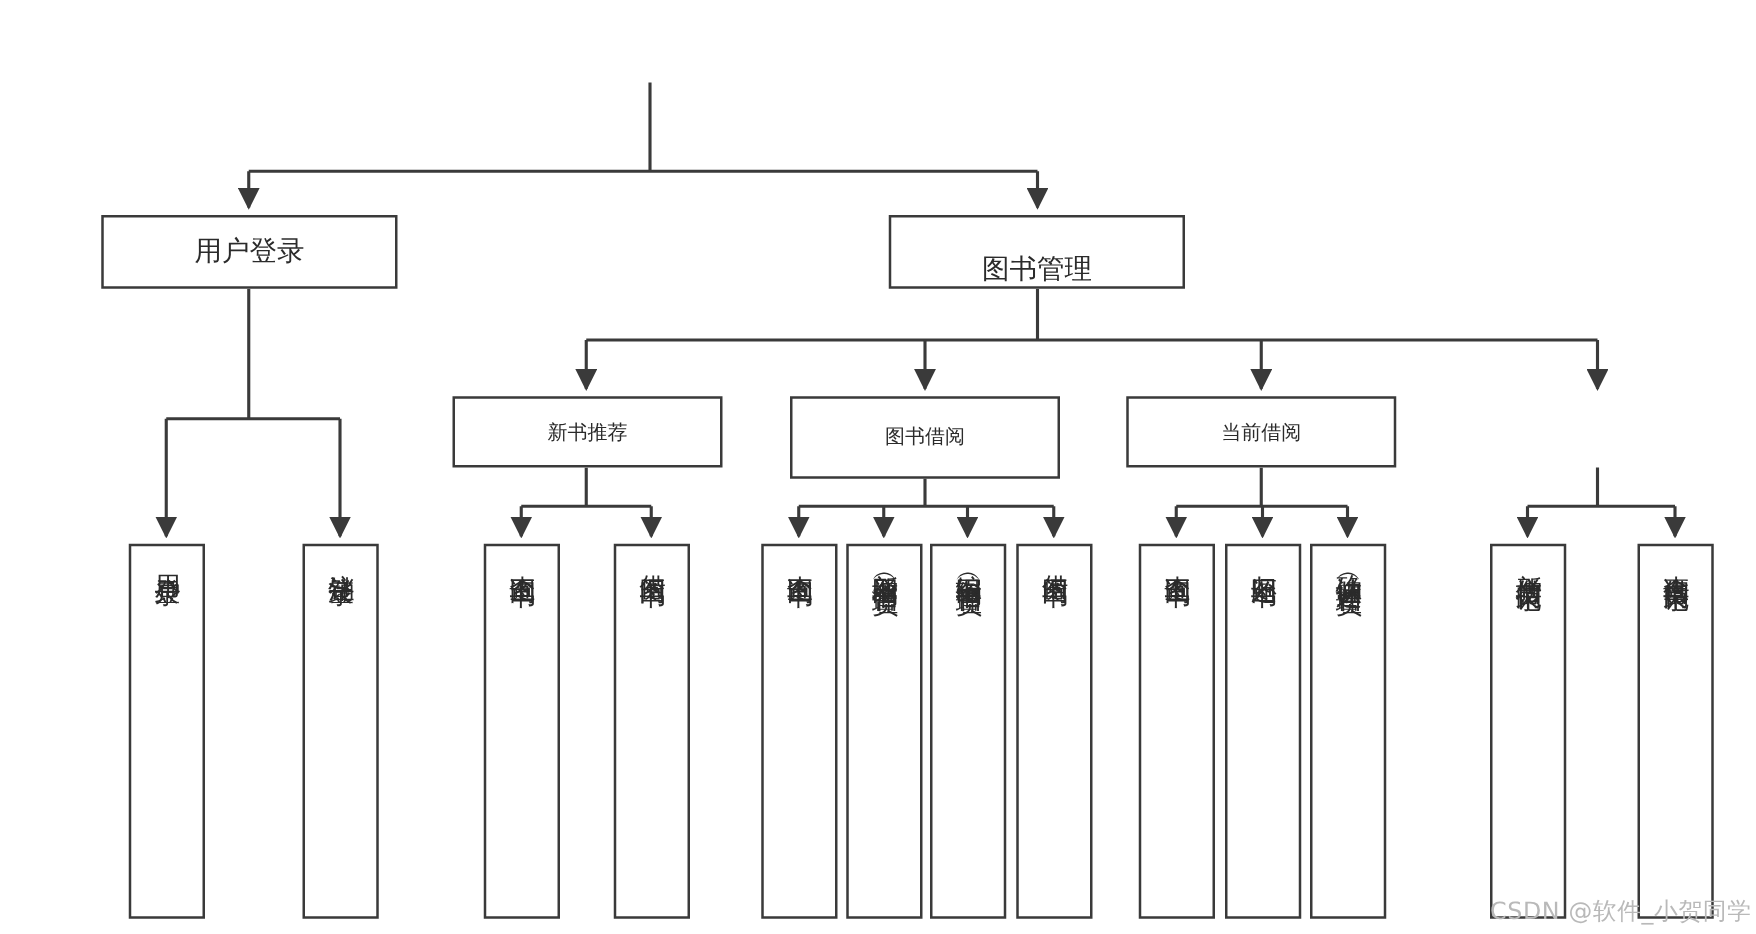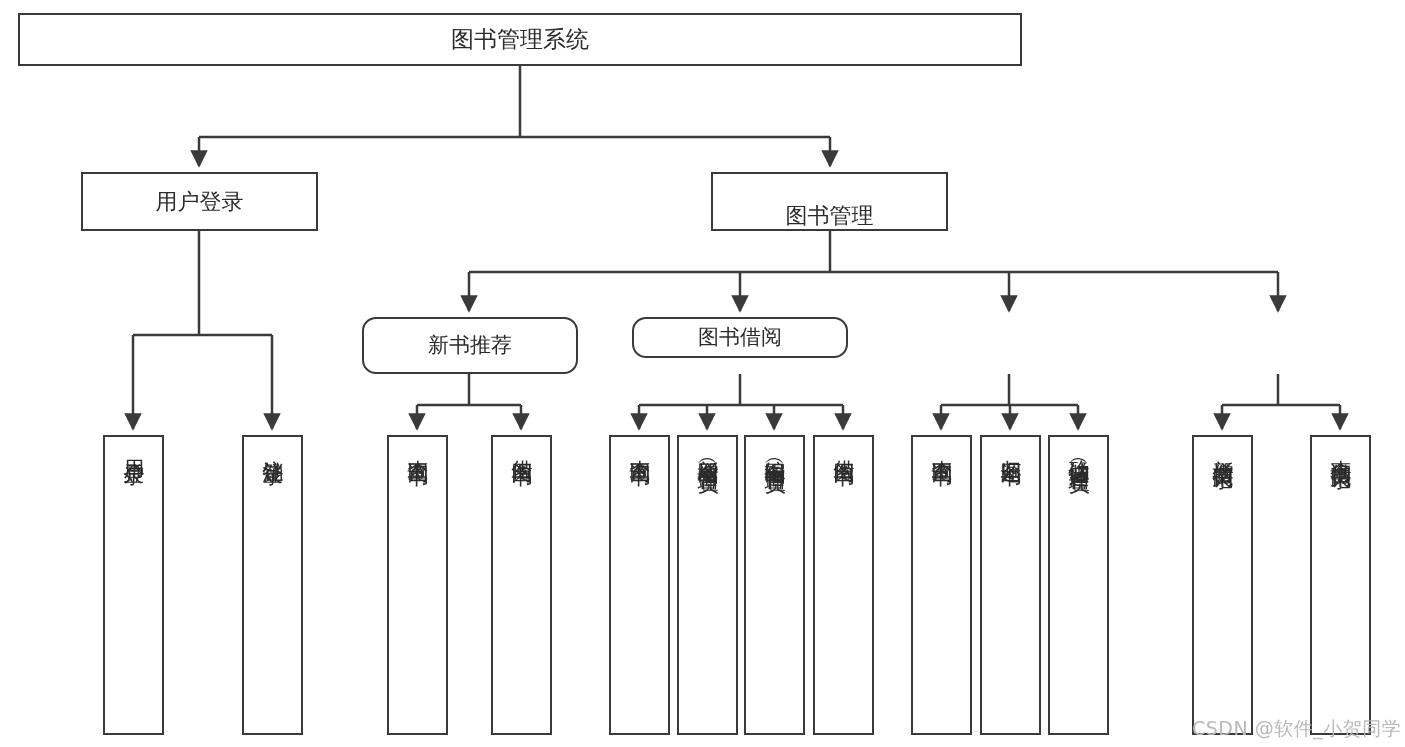--- a/index.html
+++ b/index.html
@@ -41,22 +41,21 @@
     text-align: center;
     white-space: pre-line;
   }
   .node.root {
     font-size: 23px;
   }
   .node.level2 {
     font-size: 22px;
   }
   .node.level3 {
-    font-size: 21px;
-    border-radius: 14px;
+    font-size: 16px;
   }
   .node.leaf {
     font-size: 21px;
     padding: 6px 2px;
     align-items: flex-start;
     justify-content: center;
   }
   .node.leaf .label {
     writing-mode: vertical-rl;
     text-orientation: upright;
@@ -120,36 +119,36 @@
       <path d="M 1010 405 L 1010 429" marker-end="url(#arrow)"></path>
       <path d="M 1078 405 L 1078 429" marker-end="url(#arrow)"></path>
 
       <path d="M 1278 374 L 1278 405"></path>
       <path d="M 1222 405 L 1340 405"></path>
       <path d="M 1222 405 L 1222 429" marker-end="url(#arrow)"></path>
       <path d="M 1340 405 L 1340 429" marker-end="url(#arrow)"></path>
     </g>
   </svg>
 
-  <div class="node root" style="left:18px; top:13px; width:1004px; height:53px;">
-    <span class="label">图书管理系统</span>
-  </div>
 
   <div class="node level2" style="left:81px; top:172px; width:237px; height:59px;">
     <span class="label">用户登录</span>
   </div>
   <div class="node level2" style="left:711px; top:172px; width:237px; height:59px;align-items:flex-end;">
     <span class="label">图书管理</span>
   </div>
 
   <div class="node level3" style="left:362px; top:317px; width:216px; height:57px;">
     <span class="label">新书推荐</span>
   </div>
-  <div class="node level3" style="left:632px; top:317px; width:216px; height:41px;font-family:Liberation Serif, serif;">
+  <div class="node level3" style="left:632px; top:317px; width:216px; height:66px;font-family:Liberation Serif, serif;">
     <span class="label">图书借阅</span>
+  </div>
+  <div class="node level3" style="left:901px; top:317px; width:216px; height:57px;">
+    <span class="label">当前借阅</span>
   </div>
 
   <div class="node leaf" style="left:103px; top:435px; width:61px; height:300px;">
     <span class="label">用户登录</span>
   </div>
   <div class="node leaf" style="left:242px; top:435px; width:61px; height:300px;">
     <span class="label">注销登录</span>
   </div>
 
   <div class="node leaf" style="left:387px; top:435px; width:61px; height:300px;">

